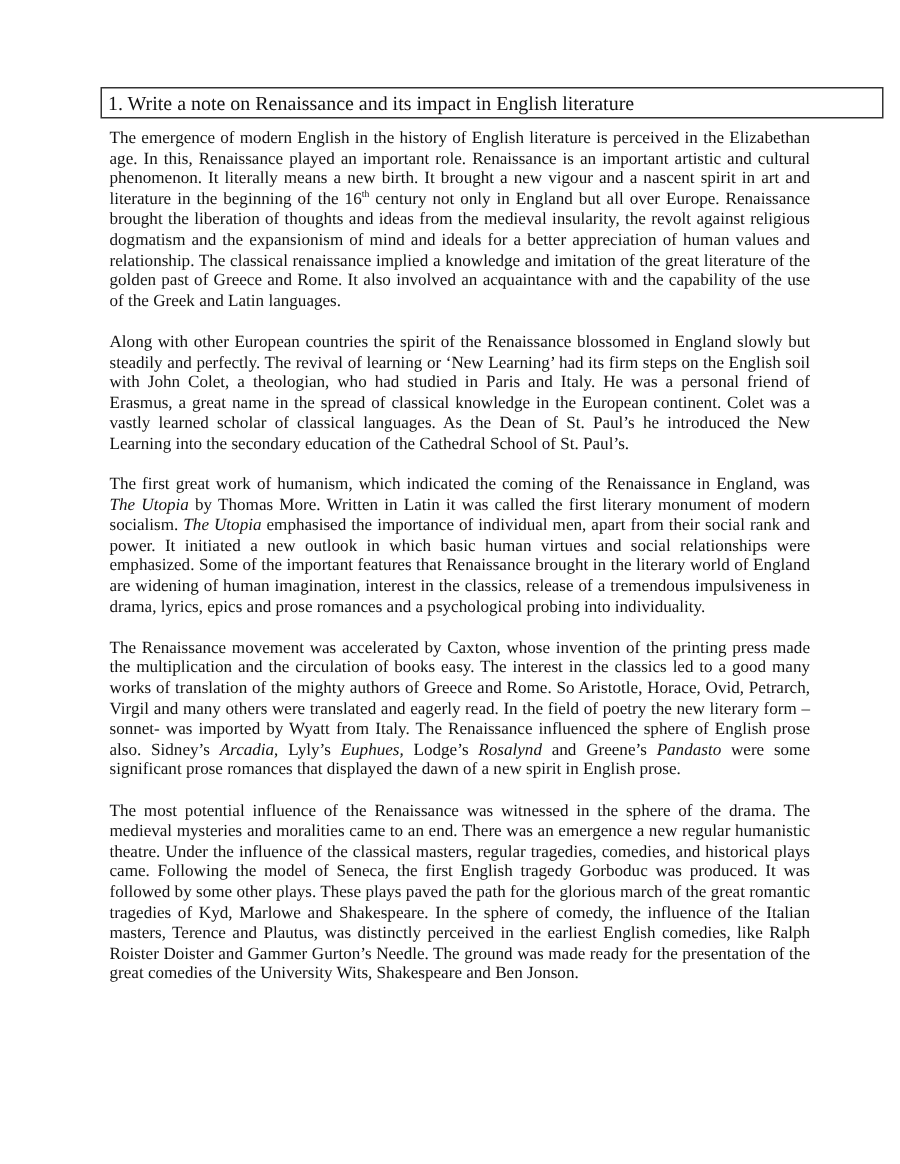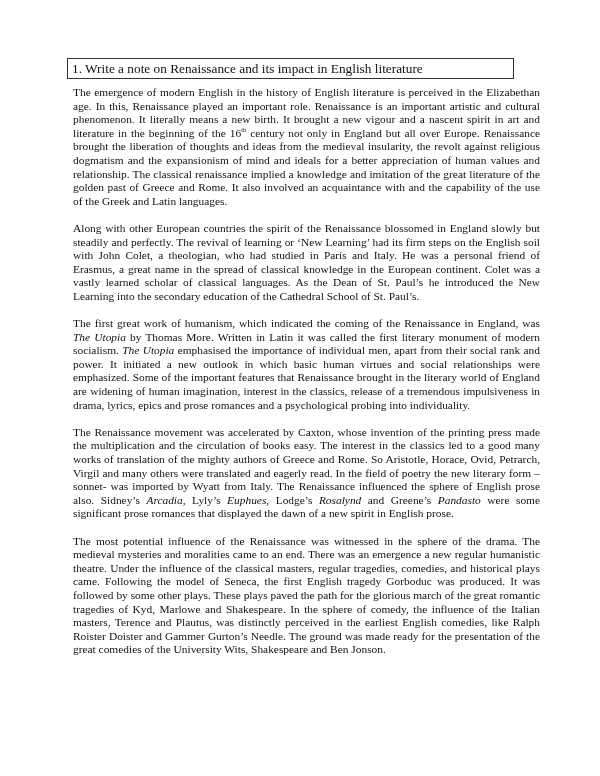--- a/index.html
+++ b/index.html
@@ -20,21 +20,21 @@
     left: 0;
     top: 0;
     width: 600px;
     height: 776px;
     background: #ffffff;
   }
   .heading-box {
     position: absolute;
     left: 67px;
     top: 58px;
-    width: 447px;
+    width: 522px;
     height: 21px;
     border: 1px solid #333333;
     box-sizing: border-box;
     font-size: 13.3px;
     line-height: 19px;
     padding-left: 4px;
     white-space: nowrap;
     overflow: hidden;
   }
   .body {

